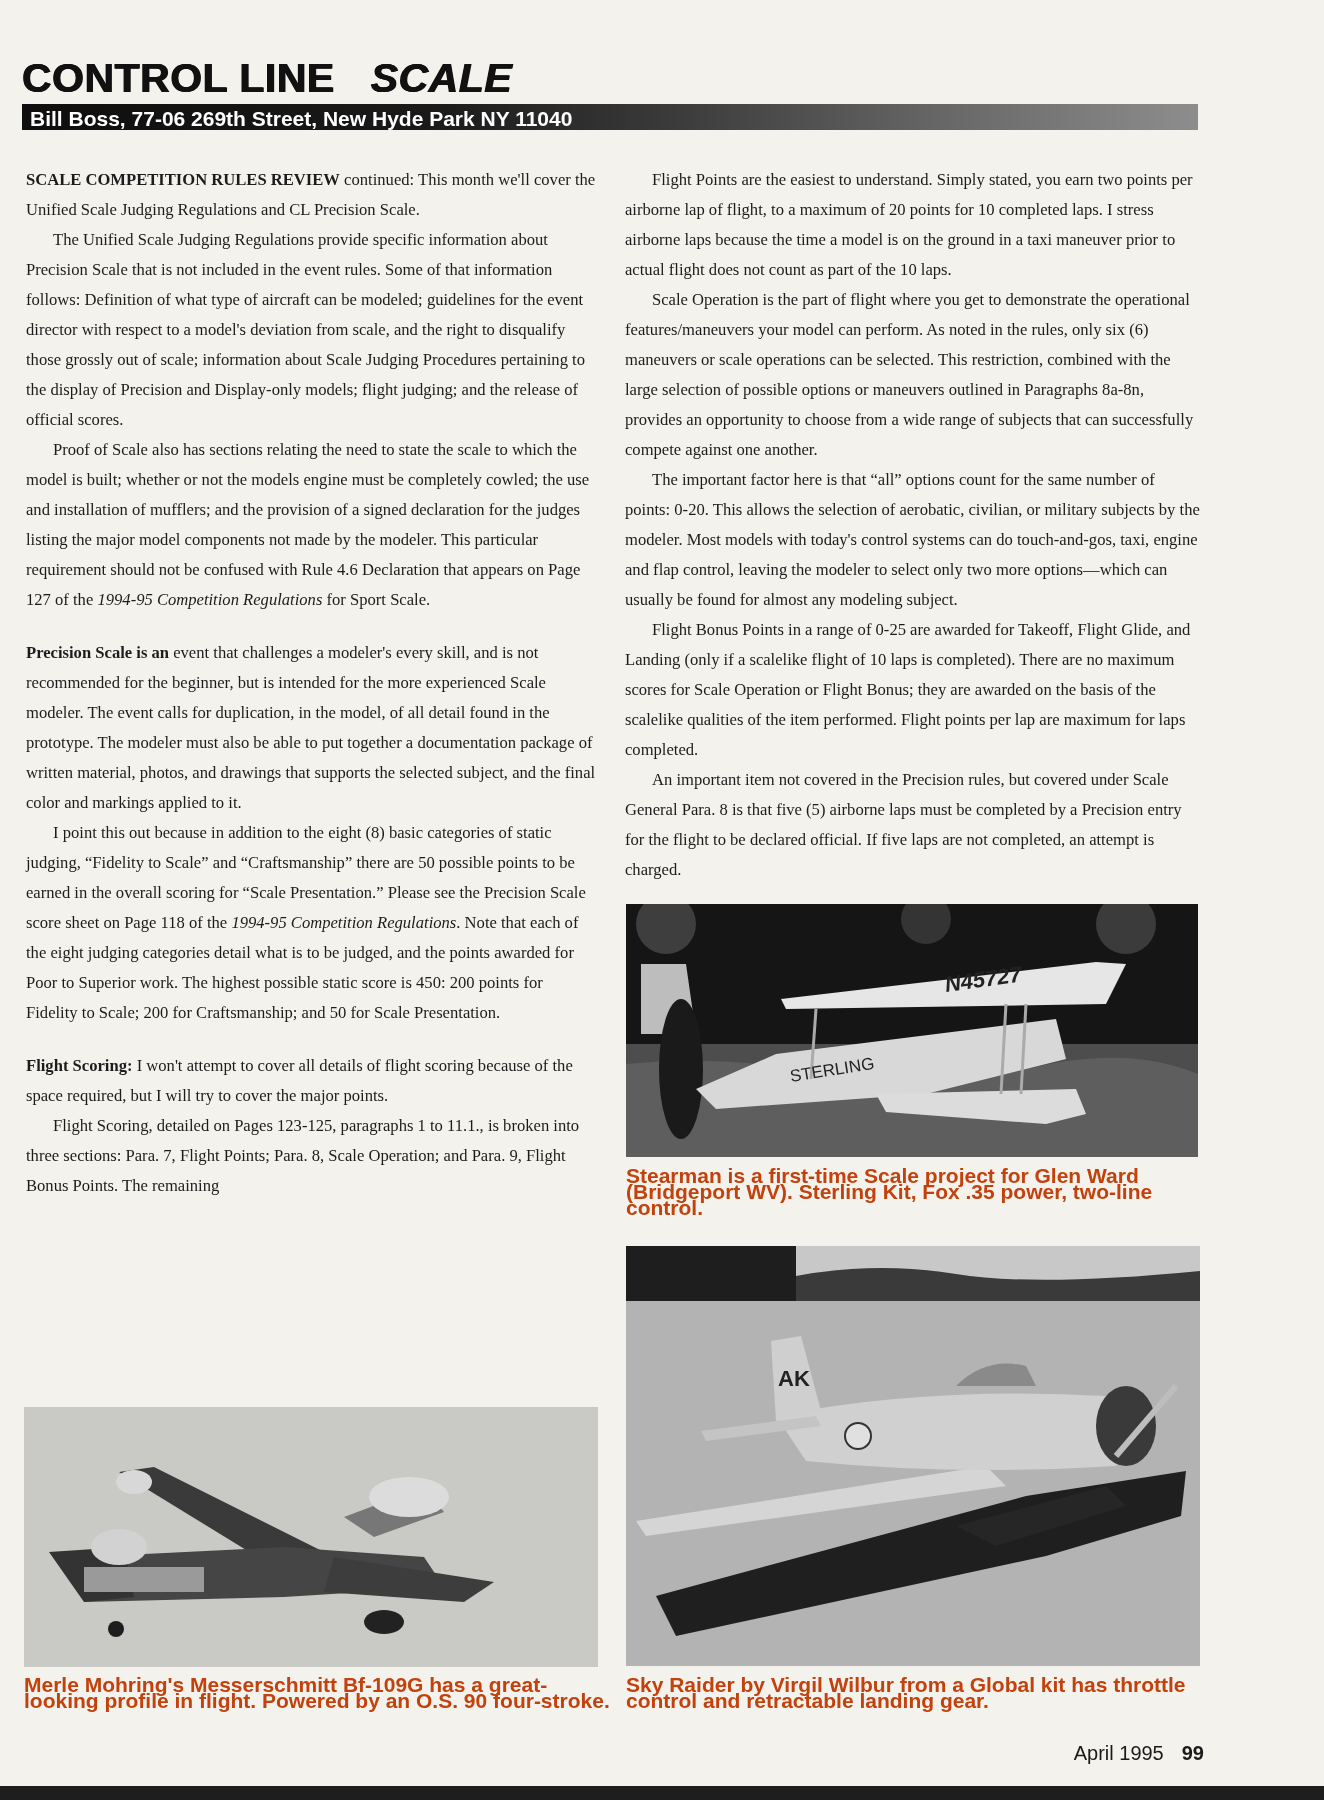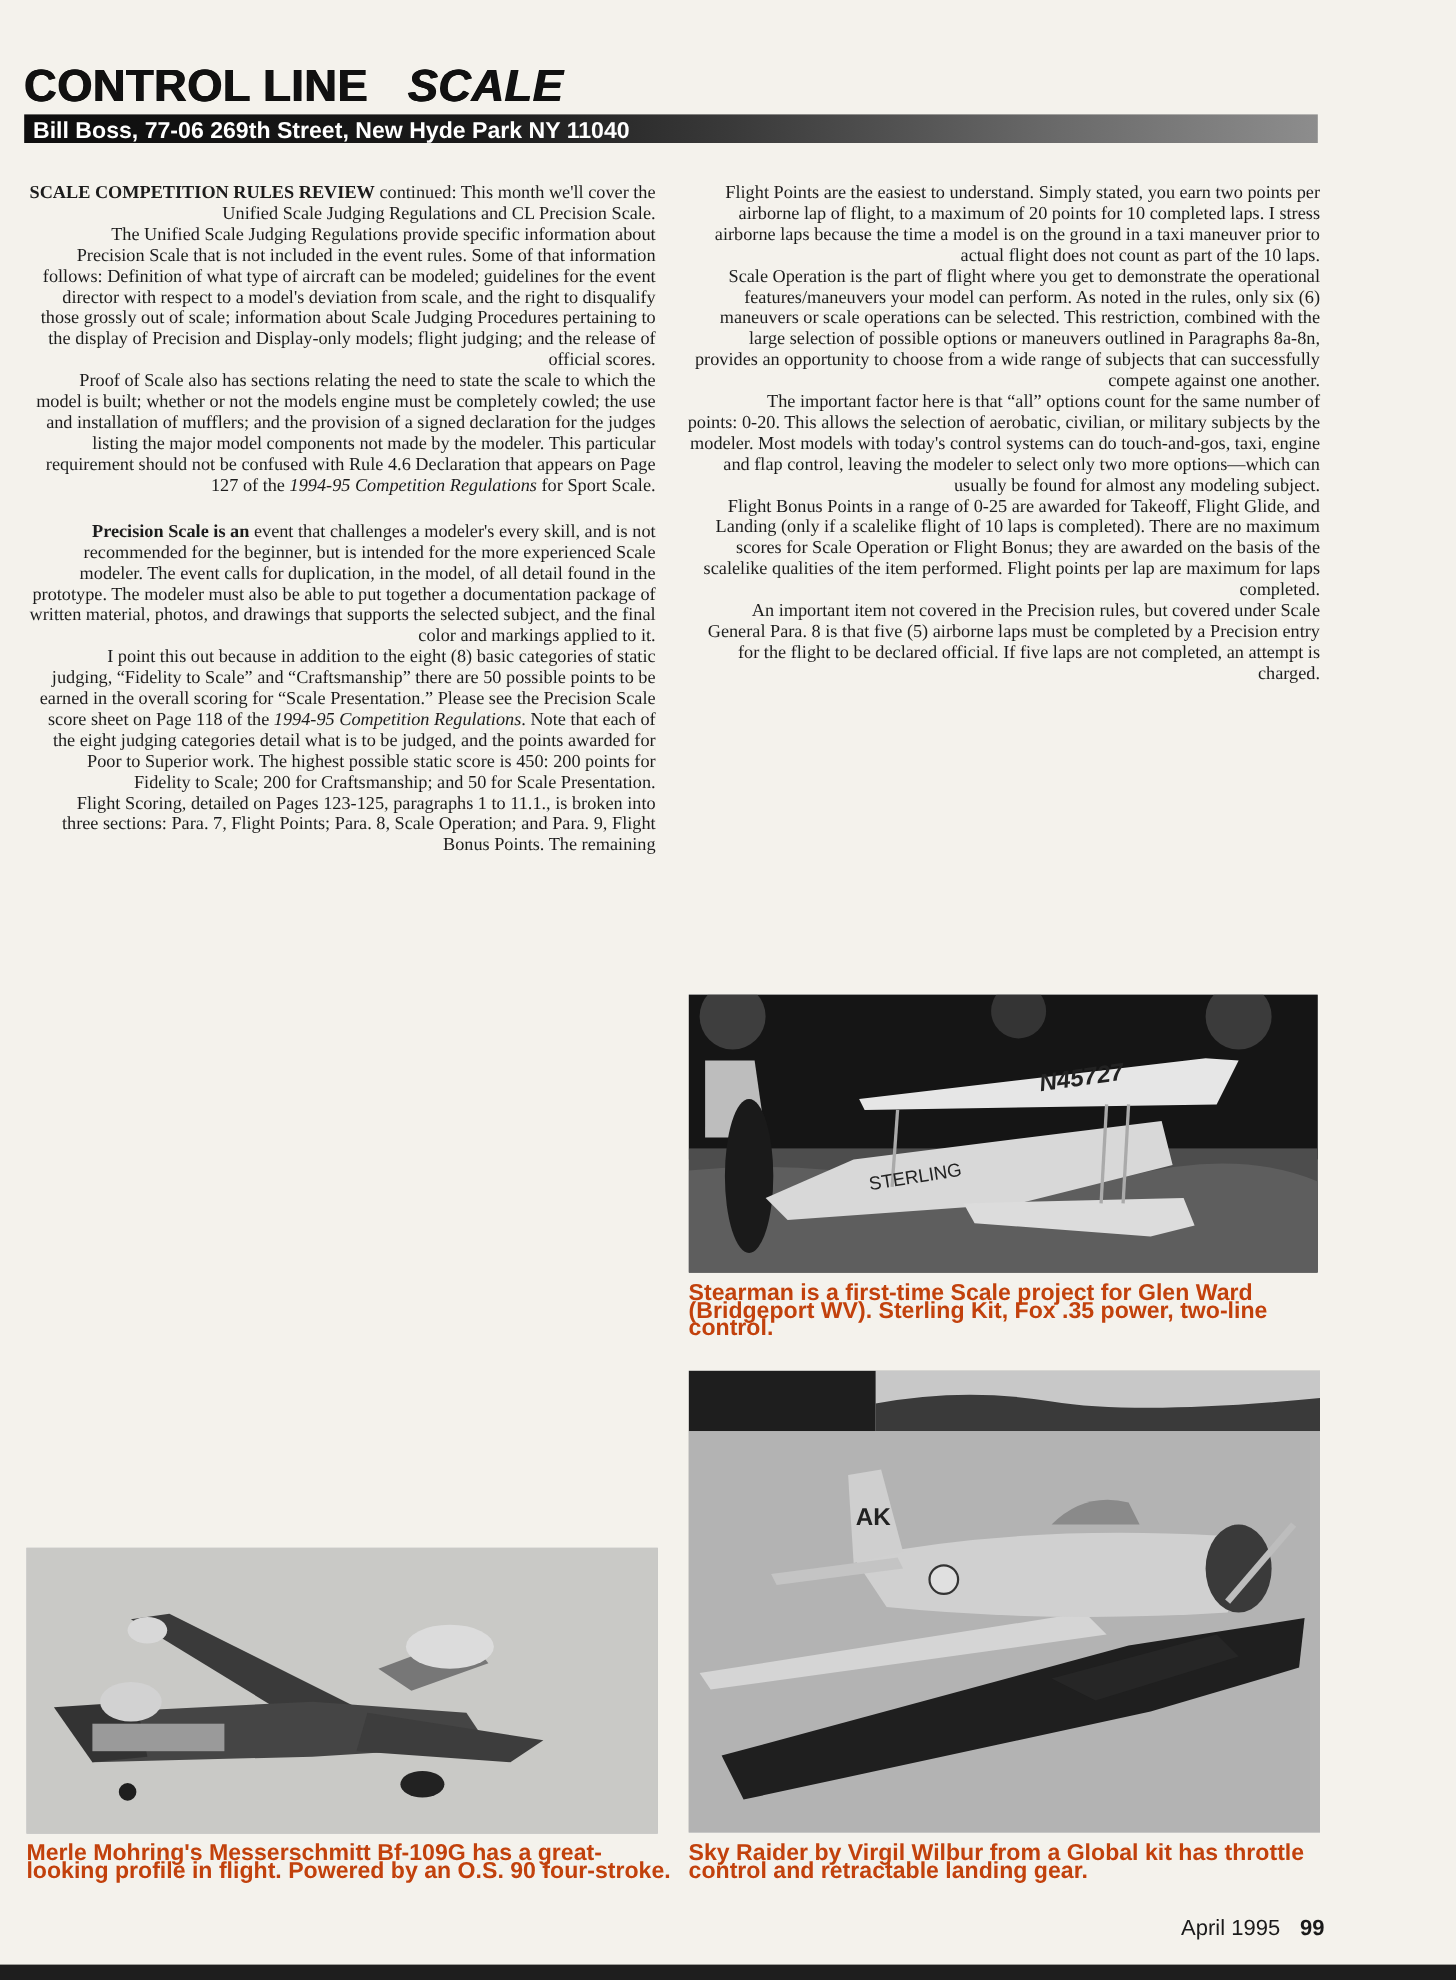--- a/index.html
+++ b/index.html
@@ -17,21 +17,21 @@
     text-shadow: 0.6px 0 0 #111, -0.6px 0 0 #111;
   }
   .title .italic { font-style: italic; margin-left: 36px; }
   .byline-bar {
     position: absolute; left: 22px; top: 104px; width: 1176px; height: 26px;
     background: linear-gradient(to right, #0e0e0e 0%, #1a1a1a 35%, #3a3a3a 55%, #6a6a6a 80%, #8d8d8d 100%);
     box-sizing: border-box; padding-left: 8px;
     font-family: "Liberation Sans", sans-serif; font-weight: bold; font-size: 21px;
     color: #fff; line-height: 30px; white-space: nowrap;
   }
-  .col { position: absolute; font-size: 16.6px; line-height: 19px; text-align: right; }
+  .col { position: absolute; font-size: 16.6px; line-height: 30px; text-align: left; }
   .col-left { left: 26px; top: 165px; width: 570px; }
   .col-right { left: 625px; top: 165px; width: 575px; }
   .col p { margin: 0; }
   .col p.indent { text-indent: 27px; }
   .col p.section { margin-top: 23px; }
   .col b { font-weight: bold; }
   .col i { font-style: italic; }
 
   .photo { position: absolute; overflow: hidden; background: #bdbdbd; }
   .photo svg { width: 100%; height: 100%; display: block; }
@@ -60,20 +60,21 @@
   <span>CONTROL LINE</span><span class="italic">SCALE</span>
 </div>
 <div class="byline-bar">Bill Boss, 77-06 269th Street, New Hyde Park NY  11040</div>
 
 <div class="col col-left">
   <p><b>SCALE COMPETITION RULES REVIEW</b><span> continued: This month we'll cover the Unified Scale Judging Regulations and CL Precision Scale.</span></p>
   <p class="indent">The Unified Scale Judging Regulations provide specific information about Precision Scale that is not included in the event rules. Some of that information follows: Definition of what type of aircraft can be modeled; guidelines for the event director with respect to a model's deviation from scale, and the right to disqualify those grossly out of scale; information about Scale Judging Procedures pertaining to the display of Precision and Display-only models; flight judging; and the release of official scores.</p>
   <p class="indent"><span>Proof of Scale also has sections relating the need to state the scale to which the model is built; whether or not the models engine must be completely cowled; the use and installation of mufflers; and the provision of a signed declaration for the judges listing the major model components not made by the modeler. This particular requirement should not be confused with Rule 4.6 Declaration that appears on Page 127 of the </span><i>1994-95 Competition Regulations</i><span> for Sport Scale.</span></p>
   <p class="section"><b>Precision Scale is an</b><span> event that challenges a modeler's every skill, and is not recommended for the beginner, but is intended for the more experienced Scale modeler. The event calls for duplication, in the model, of all detail found in the prototype. The modeler must also be able to put together a documentation package of written material, photos, and drawings that supports the selected subject, and the final color and markings applied to it.</span></p>
   <p class="indent"><span>I point this out because in addition to the eight (8) basic categories of static judging, “Fidelity to Scale” and “Craftsmanship” there are 50 possible points to be earned in the overall scoring for “Scale Presentation.” Please see the Precision Scale score sheet on Page 118 of the </span><i>1994-95 Competition Regulations</i><span>. Note that each of the eight judging categories detail what is to be judged, and the points awarded for Poor to Superior work. The highest possible static score is 450: 200 points for Fidelity to Scale; 200 for Craftsmanship; and 50 for Scale Presentation.</span></p>
+  <p class="section"><b>Flight Scoring:</b><span> I won't attempt to cover all details of flight scoring because of the space required, but I will try to cover the major points.</span></p>
   <p class="indent">Flight Scoring, detailed on Pages 123-125, paragraphs 1 to 11.1., is broken into three sections: Para. 7, Flight Points; Para. 8, Scale Operation; and Para. 9, Flight Bonus Points. The remaining</p>
 </div>
 
 <div class="col col-right">
   <p class="indent">Flight Points are the easiest to understand. Simply stated, you earn two points per airborne lap of flight, to a maximum of 20 points for 10 completed laps. I stress airborne laps because the time a model is on the ground in a taxi maneuver prior to actual flight does not count as part of the 10 laps.</p>
   <p class="indent">Scale Operation is the part of flight where you get to demonstrate the operational features/maneuvers your model can perform. As noted in the rules, only six (6) maneuvers or scale operations can be selected. This restriction, combined with the large selection of possible options or maneuvers outlined in Paragraphs 8a-8n, provides an opportunity to choose from a wide range of subjects that can successfully compete against one another.</p>
   <p class="indent">The important factor here is that “all” options count for the same number of points: 0-20. This allows the selection of aerobatic, civilian, or military subjects by the modeler. Most models with today's control systems can do touch-and-gos, taxi, engine and flap control, leaving the modeler to select only two more options—which can usually be found for almost any modeling subject.</p>
   <p class="indent">Flight Bonus Points in a range of 0-25 are awarded for Takeoff, Flight Glide, and Landing (only if a scalelike flight of 10 laps is completed). There are no maximum scores for Scale Operation or Flight Bonus; they are awarded on the basis of the scalelike qualities of the item performed. Flight points per lap are maximum for laps completed.</p>
   <p class="indent">An important item not covered in the Precision rules, but covered under Scale General Para. 8 is that five (5) airborne laps must be completed by a Precision entry for the flight to be declared official. If five laps are not completed, an attempt is charged.</p>
 </div>

